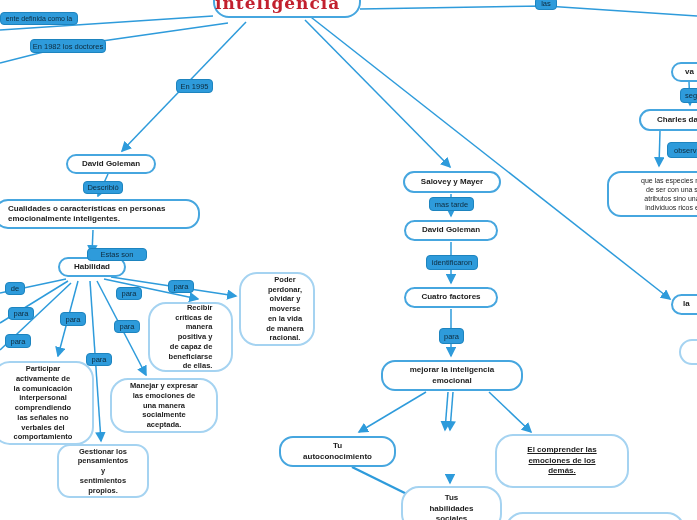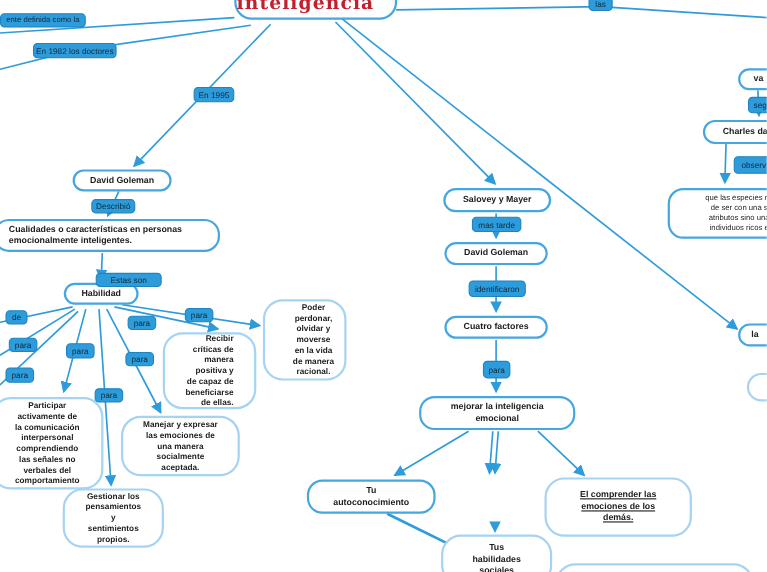--- a/index.html
+++ b/index.html
@@ -89,21 +89,21 @@
 emocionalmente inteligentes.</div>
   <div class="node" style="left:58px;top:257px;width:68px;height:20px;">Habilidad</div>
   <div class="node light" style="left:-8px;top:361px;width:102px;height:84px;font-size:7.5px;">Participar
 activamente de
 la comunicación
 interpersonal
 comprendiendo
 las señales no
 verbales del
 comportamiento</div>
-  <div class="node light" style="left:57px;top:444px;width:92px;height:54px;font-size:7.5px;">Gestionar los
+  <div class="node light" style="left:57px;top:444px;width:92px;height:54px;font-size:7.5px;border-radius:13px;">Gestionar los
 pensamientos
 y
 sentimientos
 propios.</div>
   <div class="node light" style="left:110px;top:378px;width:108px;height:55px;font-size:7.5px;">Manejar y expresar
 las emociones de
 una manera
 socialmente
 aceptada.</div>
   <div class="node light" style="left:148px;top:302px;width:85px;height:70px;font-size:7.5px;text-align:right;">Recibir

